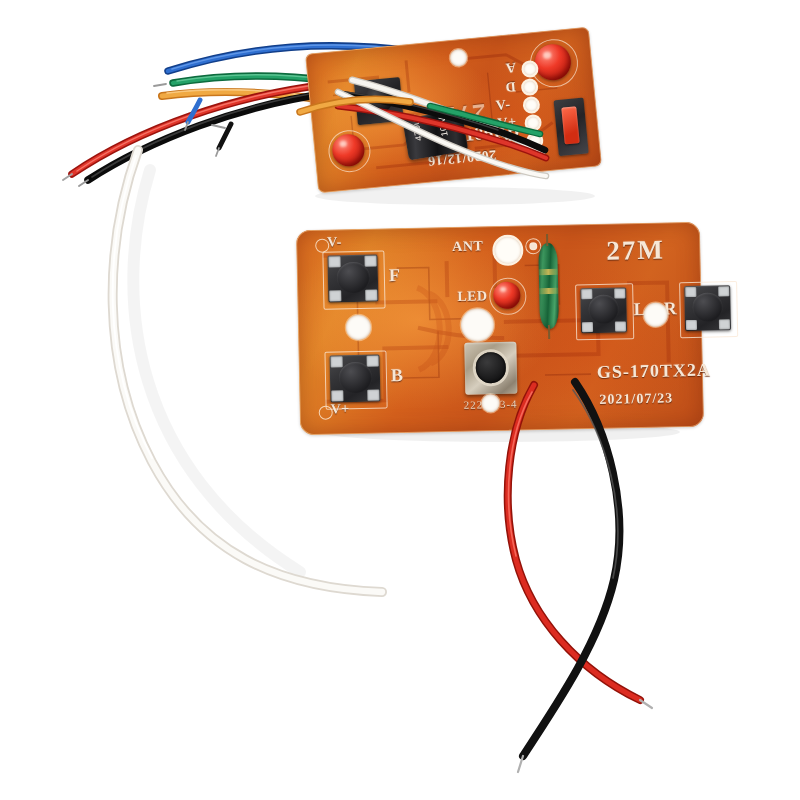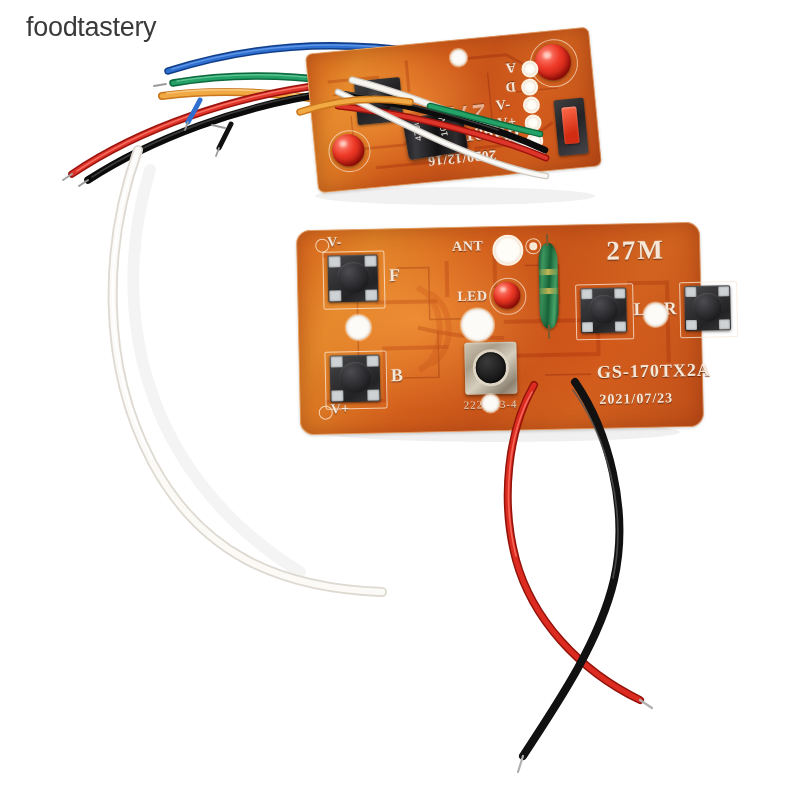--- a/index.html
+++ b/index.html
@@ -94,21 +94,20 @@
     background:linear-gradient(150deg,#404043 0%,#212124 50%,#3a3a3d 100%);
     box-shadow:0 1px 3px rgba(0,0,0,.5);}
   .blkblock::after{content:"";position:absolute;left:20%;top:16%;width:60%;height:62%;
     border-radius:50%;background:radial-gradient(circle at 38% 30%,#49494d,#131315 74%);}
 </style>
 </head>
 <body>
 
 <div id="stage">
 
-  <div class="wm">foodtastery</div>
 
   <svg class="layer" viewBox="0 0 800 800">
     <defs>
       <linearGradient id="gWhite" x1="0" y1="0" x2="1" y2="1">
         <stop offset="0" stop-color="#ffffff"></stop>
           <stop offset=".5" stop-color="#efece6"></stop>
           <stop offset="1" stop-color="#ffffff"></stop>
       </linearGradient>
     </defs>
 

